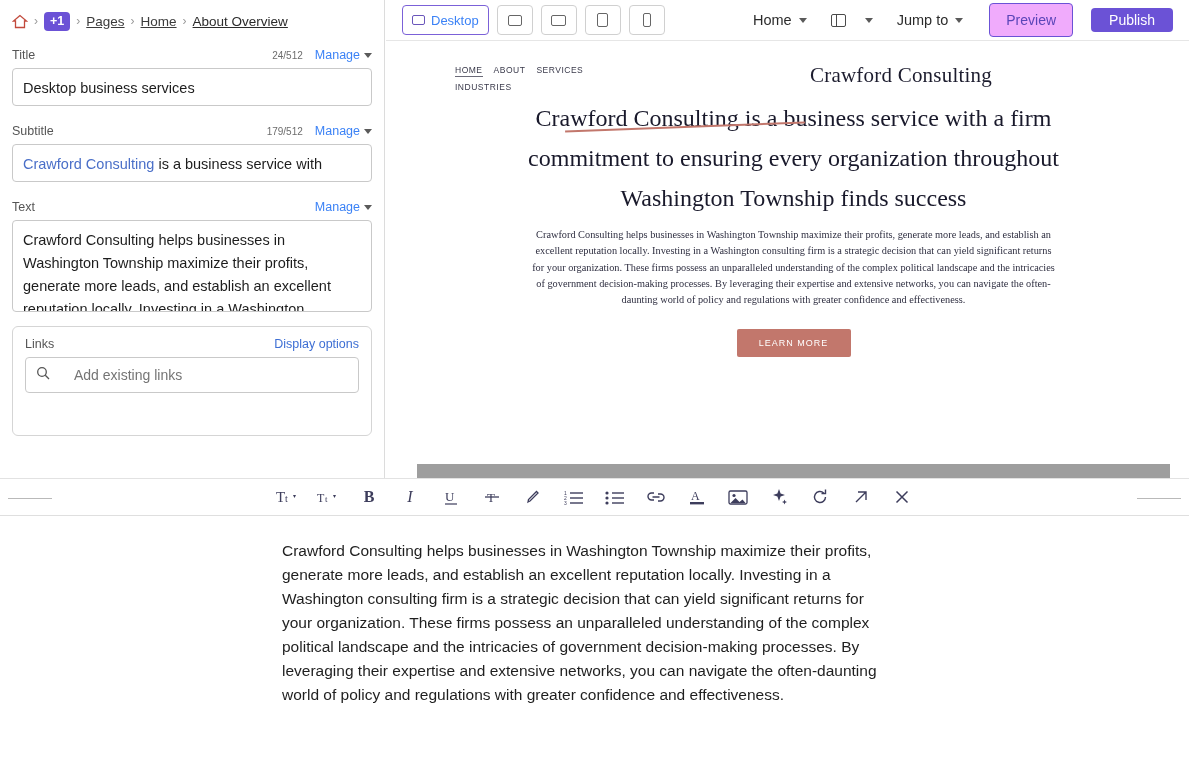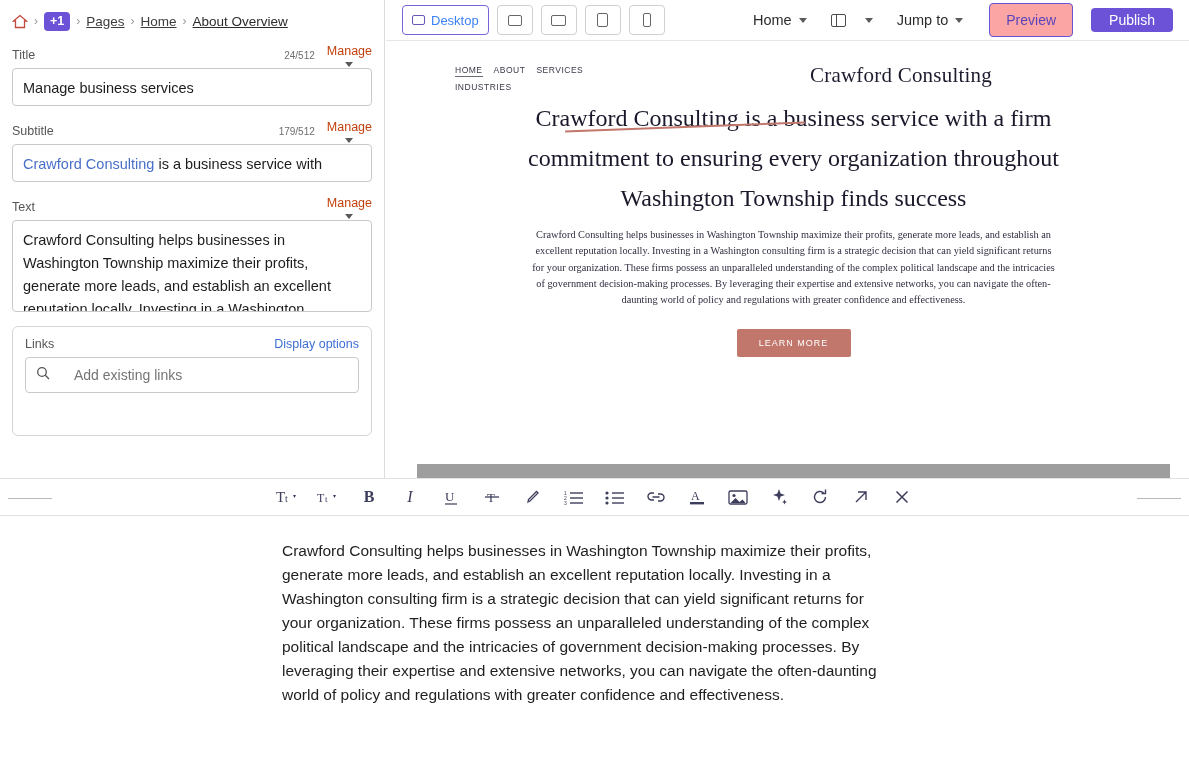--- a/index.html
+++ b/index.html
@@ -43,22 +43,22 @@
   .field-block { padding: 0 12px; }
   .field-head {
     display: flex; align-items: center;
     font-size: 12.5px; color: #555;
     height: 26px;
   }
   .field-head .label { flex: 0 0 auto; }
   .field-head .spacer { flex: 1 1 auto; }
   .counter { color: #6d6d6d; font-size: 10px; margin-right: 12px; text-align: right; }
   .manage {
-    color: #c2410c; font-size: 12.5px;
-    display: inline-flex; align-items: center; gap: 4px; flex-direction: column;
+    color: #3b82f6; font-size: 12.5px;
+    display: inline-flex; align-items: center; gap: 4px;
   }
   .caret-down {
     width: 0; height: 0;
     border-left: 4px solid transparent;
     border-right: 4px solid transparent;
     border-top: 5px solid #5a5a5a;
     display: inline-block;
   }
   .input-box {
     border: 1px solid #c9c9c9;
@@ -144,21 +144,21 @@
     width: 15px; height: 13px; border: 1.5px solid #4a4a4a;
     border-radius: 2px; position: relative;
   }
   .panel-ico:after {
     content: ""; position: absolute; left: 4px; top: -1px;
     width: 1.5px; height: 13px; background: #4a4a4a;
   }
   .btn-outline {
     height: 34px; padding: 0 16px;
     border: 1px solid #6b52d6; border-radius: 4px;
-    color: #5a45b8; font-size: 14px; background: #fca5a5;
+    color: #5a45b8; font-size: 14px; background: #f0abfc;
     display: inline-flex; align-items: center;
   }
   .btn-primary {
     height: 24px; padding: 0 18px;
     border-radius: 4px; background: #6b52d6;
     color: #fff; font-size: 14px;
     display: inline-flex; align-items: center;
   }
 
   #site-frame {
@@ -274,21 +274,21 @@
     <div class="field-block">
       <div class="field-head">
         <span class="label">Title</span>
         <span class="spacer"></span>
         <span class="counter">24/512</span>
         <span class="manage">
           <span>Manage</span>
           <span class="caret-down"></span>
         </span>
       </div>
-      <div class="input-box" id="title-input">Manage business services</div>
+      <div class="input-box" id="title-input">Desktop business services</div>
     </div>
 
     <div class="field-block" style="margin-top:12px">
       <div class="field-head">
         <span class="label">Subtitle</span>
         <span class="spacer"></span>
         <span class="counter">179/512</span>
         <span class="manage">
           <span>Manage</span>
           <span class="caret-down"></span>

